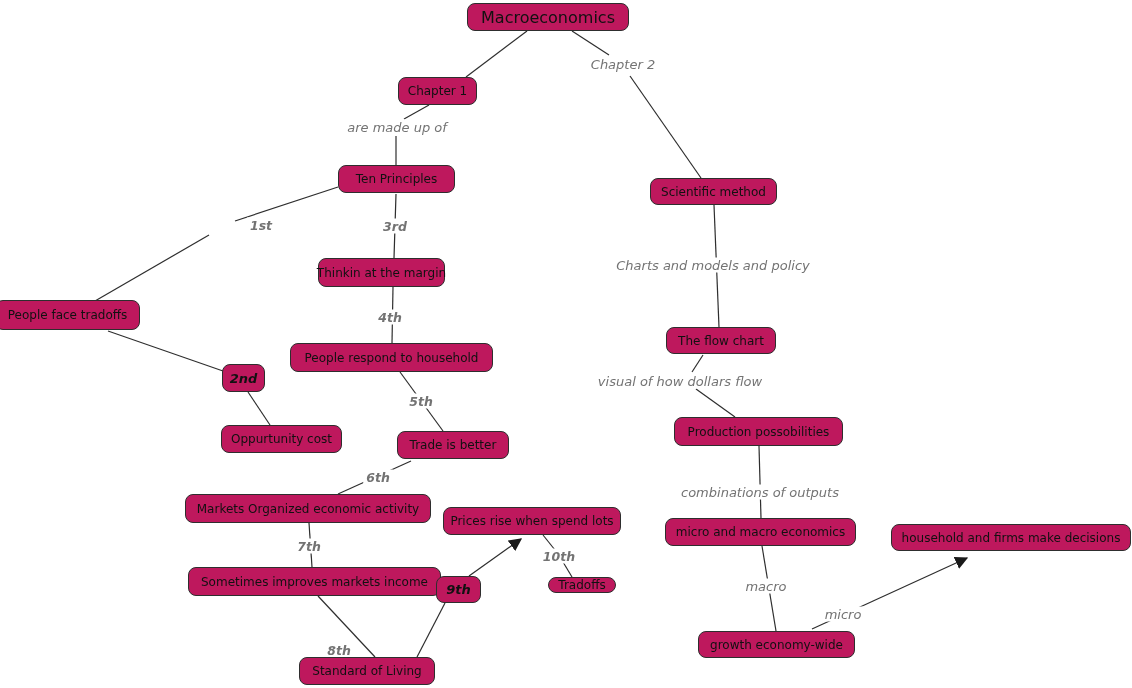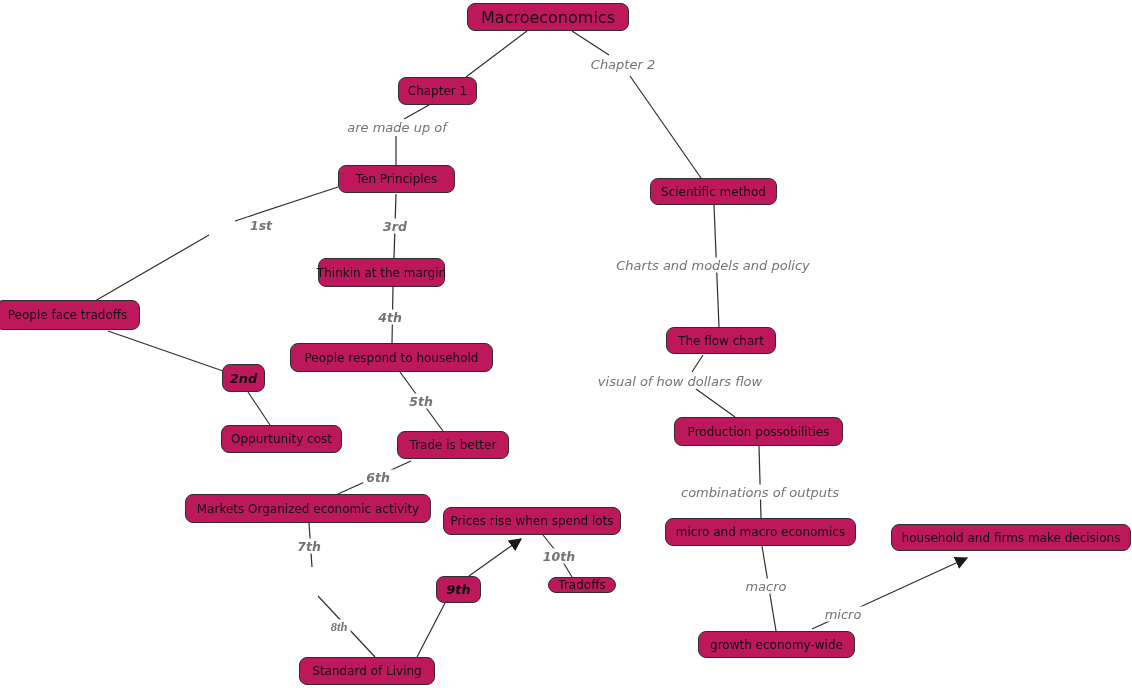--- a/index.html
+++ b/index.html
@@ -77,33 +77,34 @@
   <div class="lbl" style="left:760px;top:492px;">combinations of outputs</div>
   <div class="lbl" style="left:766px;top:586px;">macro</div>
   <div class="lbl" style="left:843px;top:614px;">micro</div>
 
   <div class="lbl lbl--ord" style="left:217px;top:225px;margin-left:44px;">1st</div>
   <div class="lbl lbl--ord" style="left:395px;top:226px;">3rd</div>
   <div class="lbl lbl--ord" style="left:390px;top:317px;">4th</div>
   <div class="lbl lbl--ord" style="left:421px;top:401px;">5th</div>
   <div class="lbl lbl--ord" style="left:378px;top:477px;">6th</div>
   <div class="lbl lbl--ord" style="left:309px;top:546px;">7th</div>
-  <div class="lbl lbl--ord" style="left:339px;top:627px;font-family:Liberation Serif, serif;">8th</div>
+  <div class="lbl lbl--ord" style="left:339px;top:650px;">8th</div>
   <div class="lbl lbl--ord" style="left:559px;top:556px;">10th</div>
 
   <div class="node node--xl" style="left:467px;top:3px;width:162px;height:28px;">Macroeconomics</div>
   <div class="node" style="left:398px;top:77px;width:79px;height:28px;">Chapter 1</div>
   <div class="node" style="left:338px;top:165px;width:117px;height:28px;">Ten Principles</div>
   <div class="node" style="left:-5px;top:300px;width:145px;height:30px;">People face tradoffs</div>
   <div class="node" style="left:318px;top:258px;width:127px;height:29px;">Thinkin at the margin</div>
   <div class="node" style="left:290px;top:343px;width:203px;height:29px;">People respond to household</div>
   <div class="node node--ord" style="left:222px;top:364px;width:43px;height:28px;">2nd</div>
   <div class="node" style="left:221px;top:425px;width:121px;height:28px;">Oppurtunity cost</div>
   <div class="node" style="left:397px;top:431px;width:112px;height:28px;">Trade is better</div>
   <div class="node" style="left:185px;top:494px;width:246px;height:29px;">Markets Organized economic activity</div>
+  <div class="node" style="left:188px;top:567px;width:253px;height:29px;">Sometimes improves markets income</div>
   <div class="node node--ord" style="left:436px;top:576px;width:45px;height:27px;">9th</div>
   <div class="node" style="left:299px;top:657px;width:136px;height:28px;">Standard of Living</div>
   <div class="node" style="left:443px;top:507px;width:178px;height:28px;">Prices rise when spend lots</div>
   <div class="node" style="left:548px;top:577px;width:68px;height:16px;">Tradoffs</div>
   <div class="node" style="left:650px;top:178px;width:127px;height:27px;">Scientific method</div>
   <div class="node" style="left:666px;top:327px;width:110px;height:27px;">The flow chart</div>
   <div class="node" style="left:674px;top:417px;width:169px;height:29px;">Production possobilities</div>
   <div class="node" style="left:698px;top:631px;width:157px;height:27px;">growth economy-wide</div>
   <div class="node" style="left:665px;top:518px;width:191px;height:28px;">micro and macro economics</div>
   <div class="node" style="left:891px;top:524px;width:240px;height:27px;">household and firms make decisions</div>

